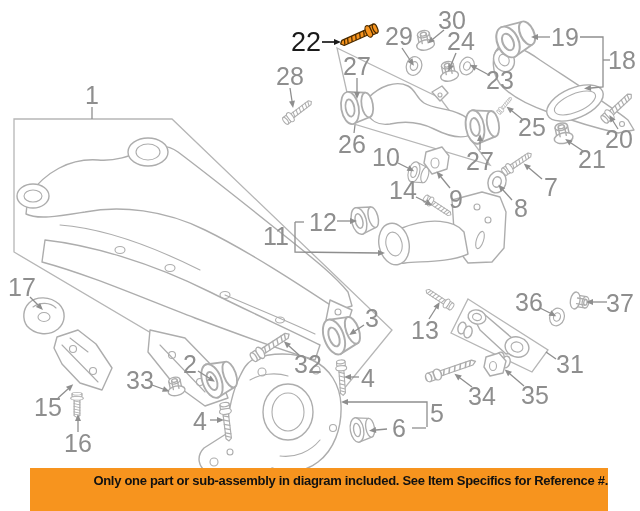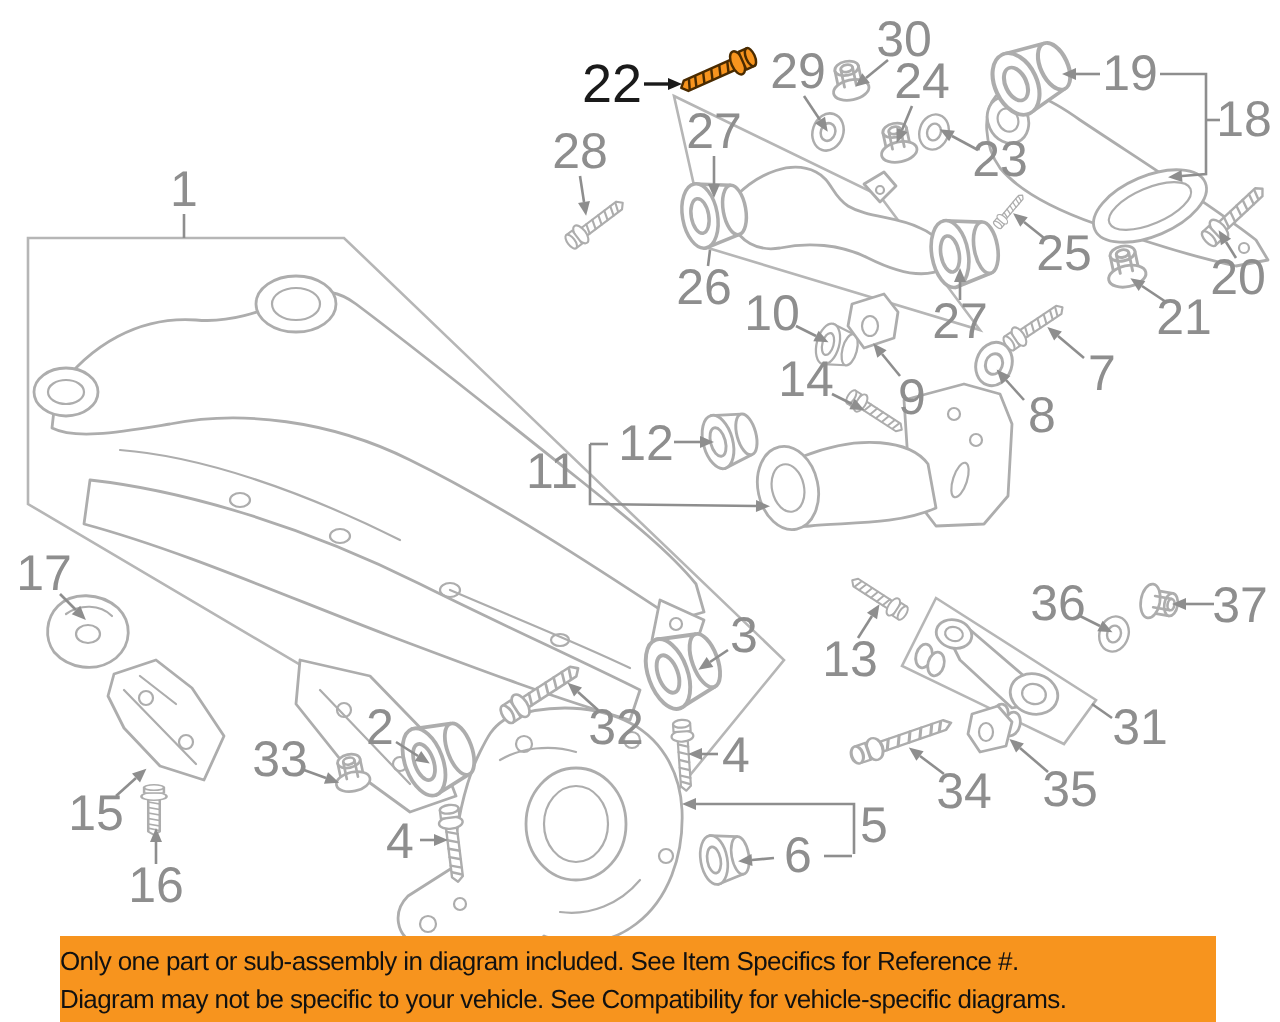--- a/index.html
+++ b/index.html
@@ -13,22 +13,22 @@
   .lbl.hl{fill:var(--dark);font-size:27px;}
   .ldr{stroke:var(--label);fill:none;stroke-width:1.3px;}
   .ldr.hl{stroke:var(--dark);stroke-width:1.7px;}
   .ah{fill:var(--label);stroke:none;}
   .ah.hl{fill:var(--dark);}
   .part{stroke:var(--line);fill:#ffffff;stroke-width:1.4px;stroke-linejoin:round;stroke-linecap:round;}
   .detail{stroke:var(--line);fill:none;stroke-width:1.1px;stroke-linecap:round;}
   .box{stroke:#B6B6B6;fill:none;stroke-width:1.3px;stroke-linejoin:miter;}
   .hl-part{stroke:#4A2B00;fill:var(--hl);stroke-width:1.4px;stroke-linejoin:round;}
   #banner{position:absolute;left:30px;top:468px;width:578px;height:43px;background:var(--hl);
-    color:var(--banner-text);font-weight:normal;font-size:13px;line-height:19px;letter-spacing:-0.3px;
-    text-align:left;padding-top:3px;box-sizing:border-box;white-space:nowrap;}
+    color:var(--banner-text);font-weight:bold;font-size:13px;line-height:19px;letter-spacing:-0.3px;
+    text-align:right;padding-top:3px;box-sizing:border-box;white-space:nowrap;}
 </style>
 </head>
 <body>
 
 <div id="stage">
   <svg width="640" height="468" viewBox="0 0 640 468">
     <defs>
       <g id="bolt">
         <path d="M6,-3.2 L36,-3.2 L39,0 L36,3.2 L6,3.2 Z"></path>
         <path fill="none" d="M11,-3.2 L9,3.2 M16,-3.2 L14,3.2 M21,-3.2 L19,3.2 M26,-3.2 L24,3.2 M31,-3.2 L29,3.2 M35,-2.8 L33,2.8"></path>
@@ -297,15 +297,14 @@
         <polygon points="556.2609903369994,316.1304951684997 548.6583592135001,315.68328157299976 551.3416407864999,310.31671842700024" class="ah"></polygon>
         <text x="529" y="302" text-anchor="middle" dominant-baseline="central" class="lbl">36</text>
         <polyline points="607,302 593,302" class="ldr"></polyline>
         <polygon points="586,302 593,299 593,305" class="ah"></polygon>
         <text x="620" y="303" text-anchor="middle" dominant-baseline="central" class="lbl">37</text>
       </g>
   </svg>
 
   <div id="banner">
     <div>Only one part or sub-assembly in diagram included. See Item Specifics for Reference #.</div>
-    <div>Diagram may not be specific to your vehicle. See Compatibility for vehicle-specific diagrams.</div>
   </div>
 </div>
 
 </body></html>

